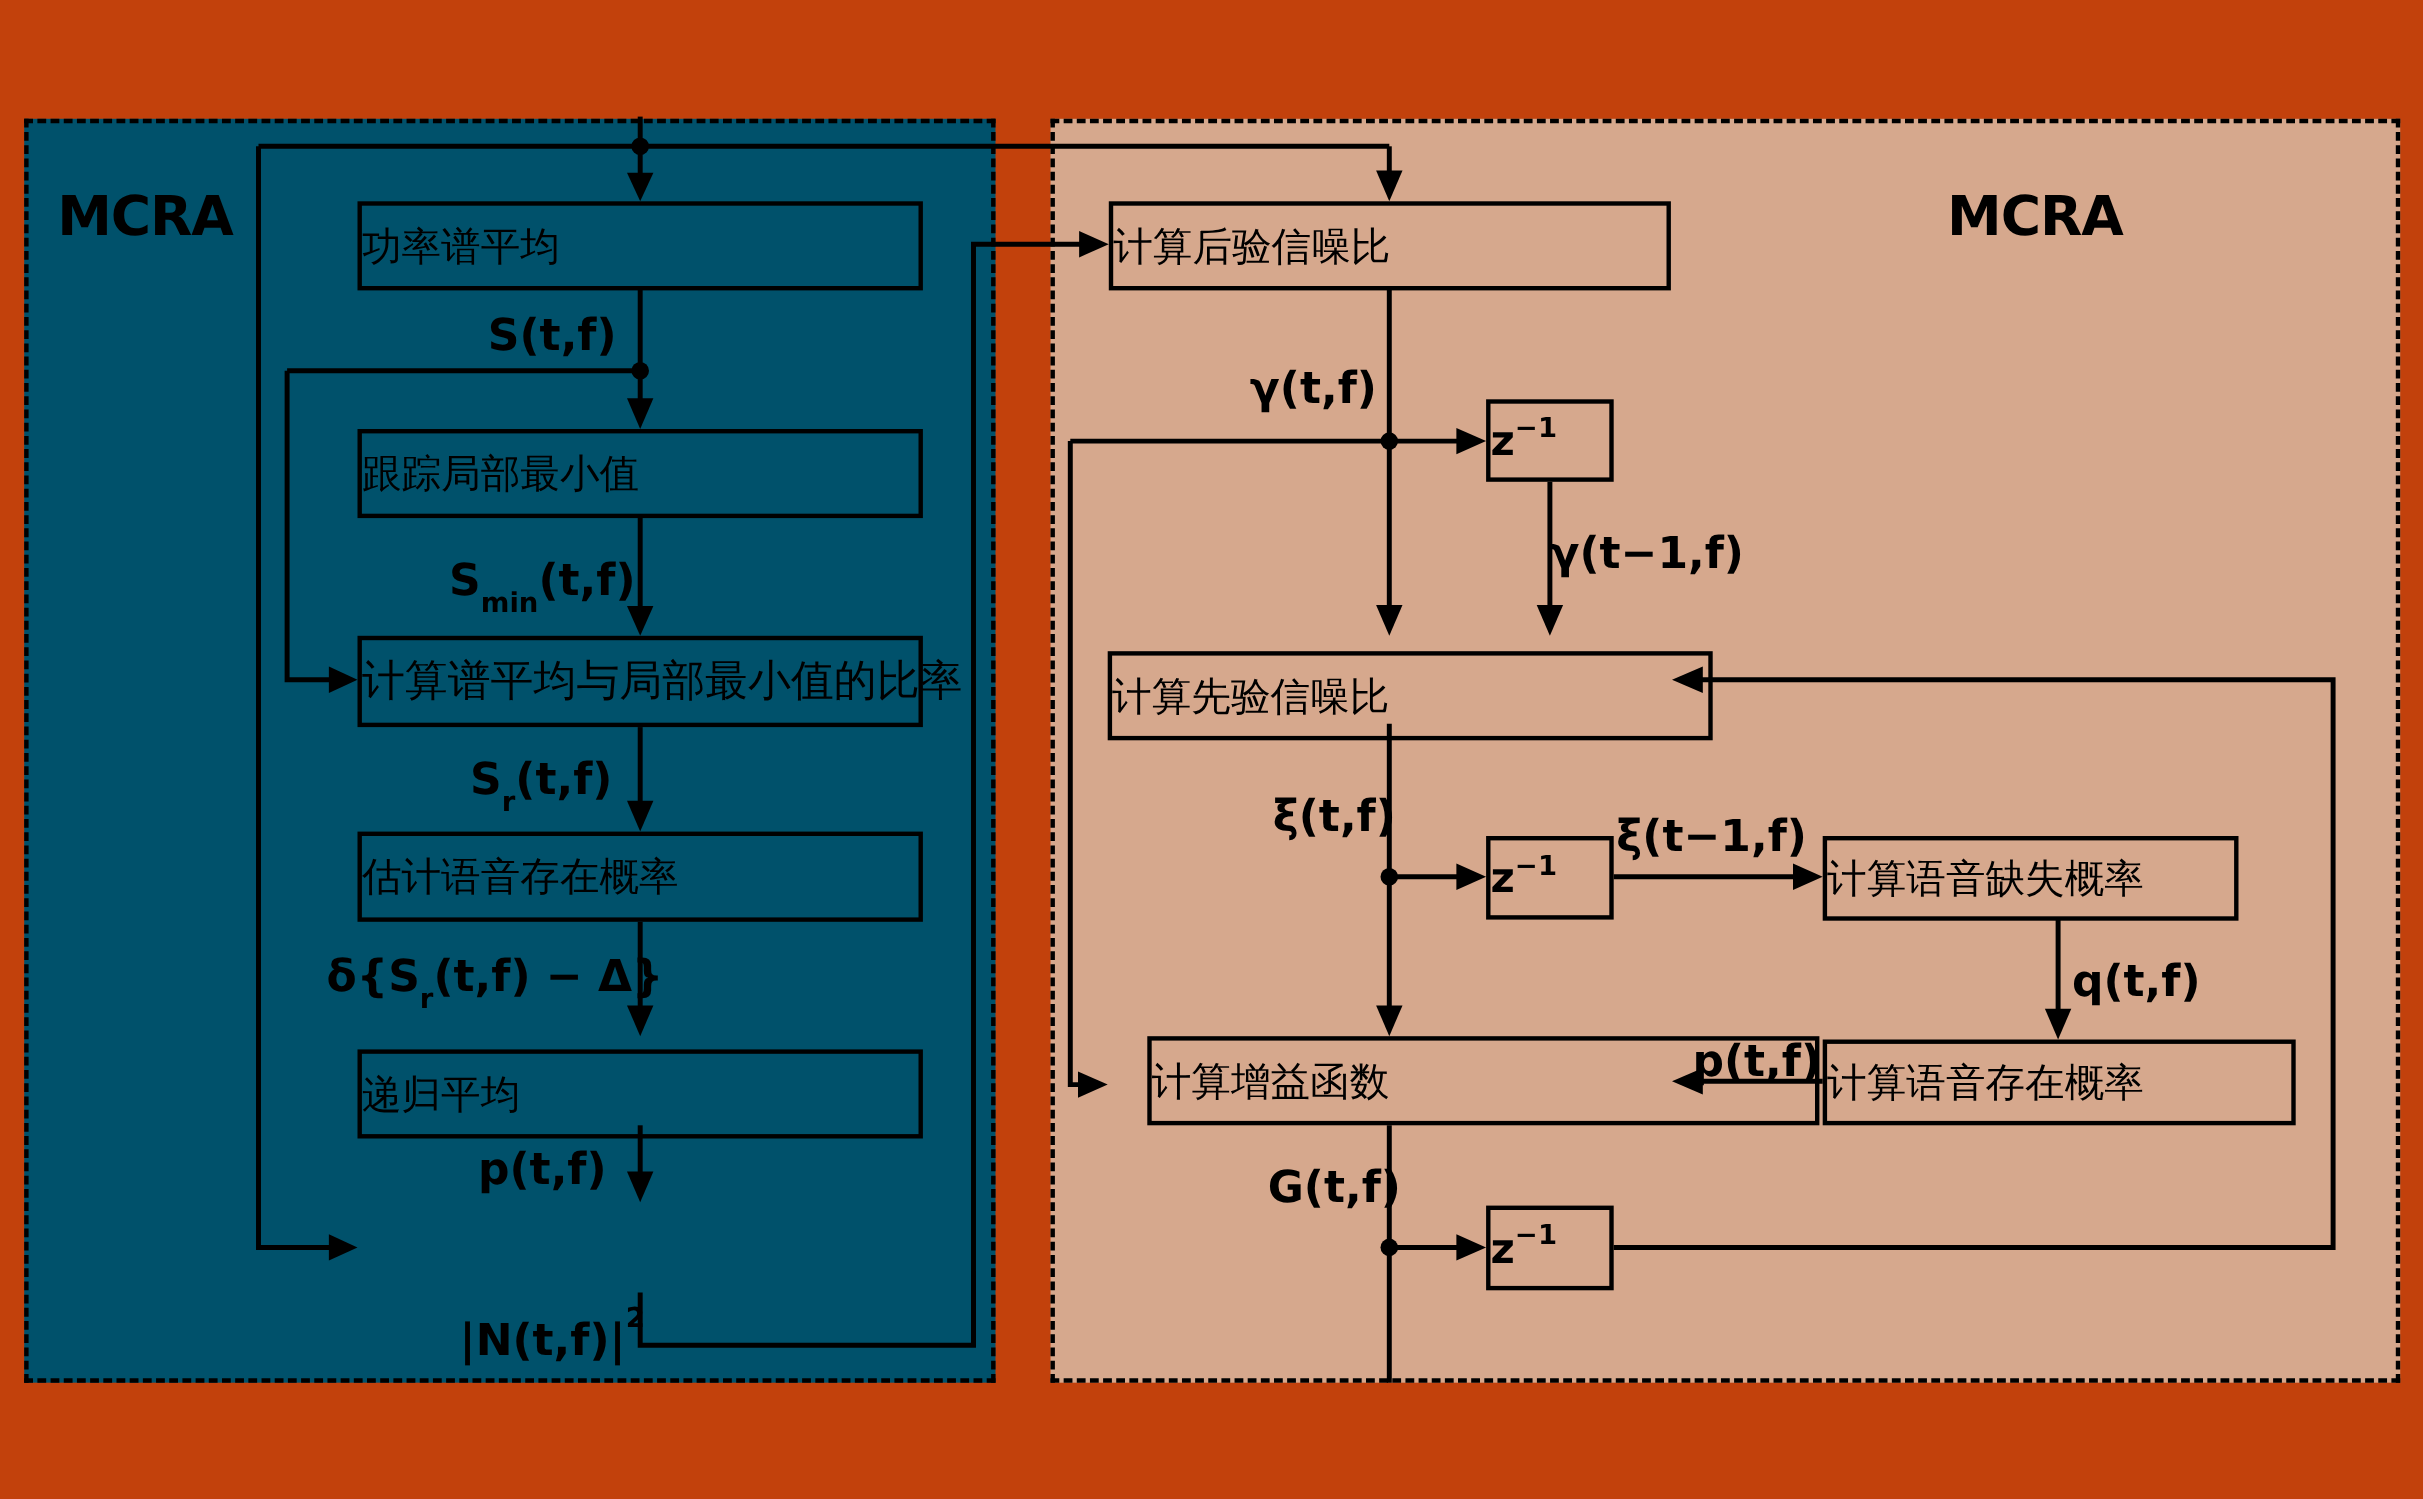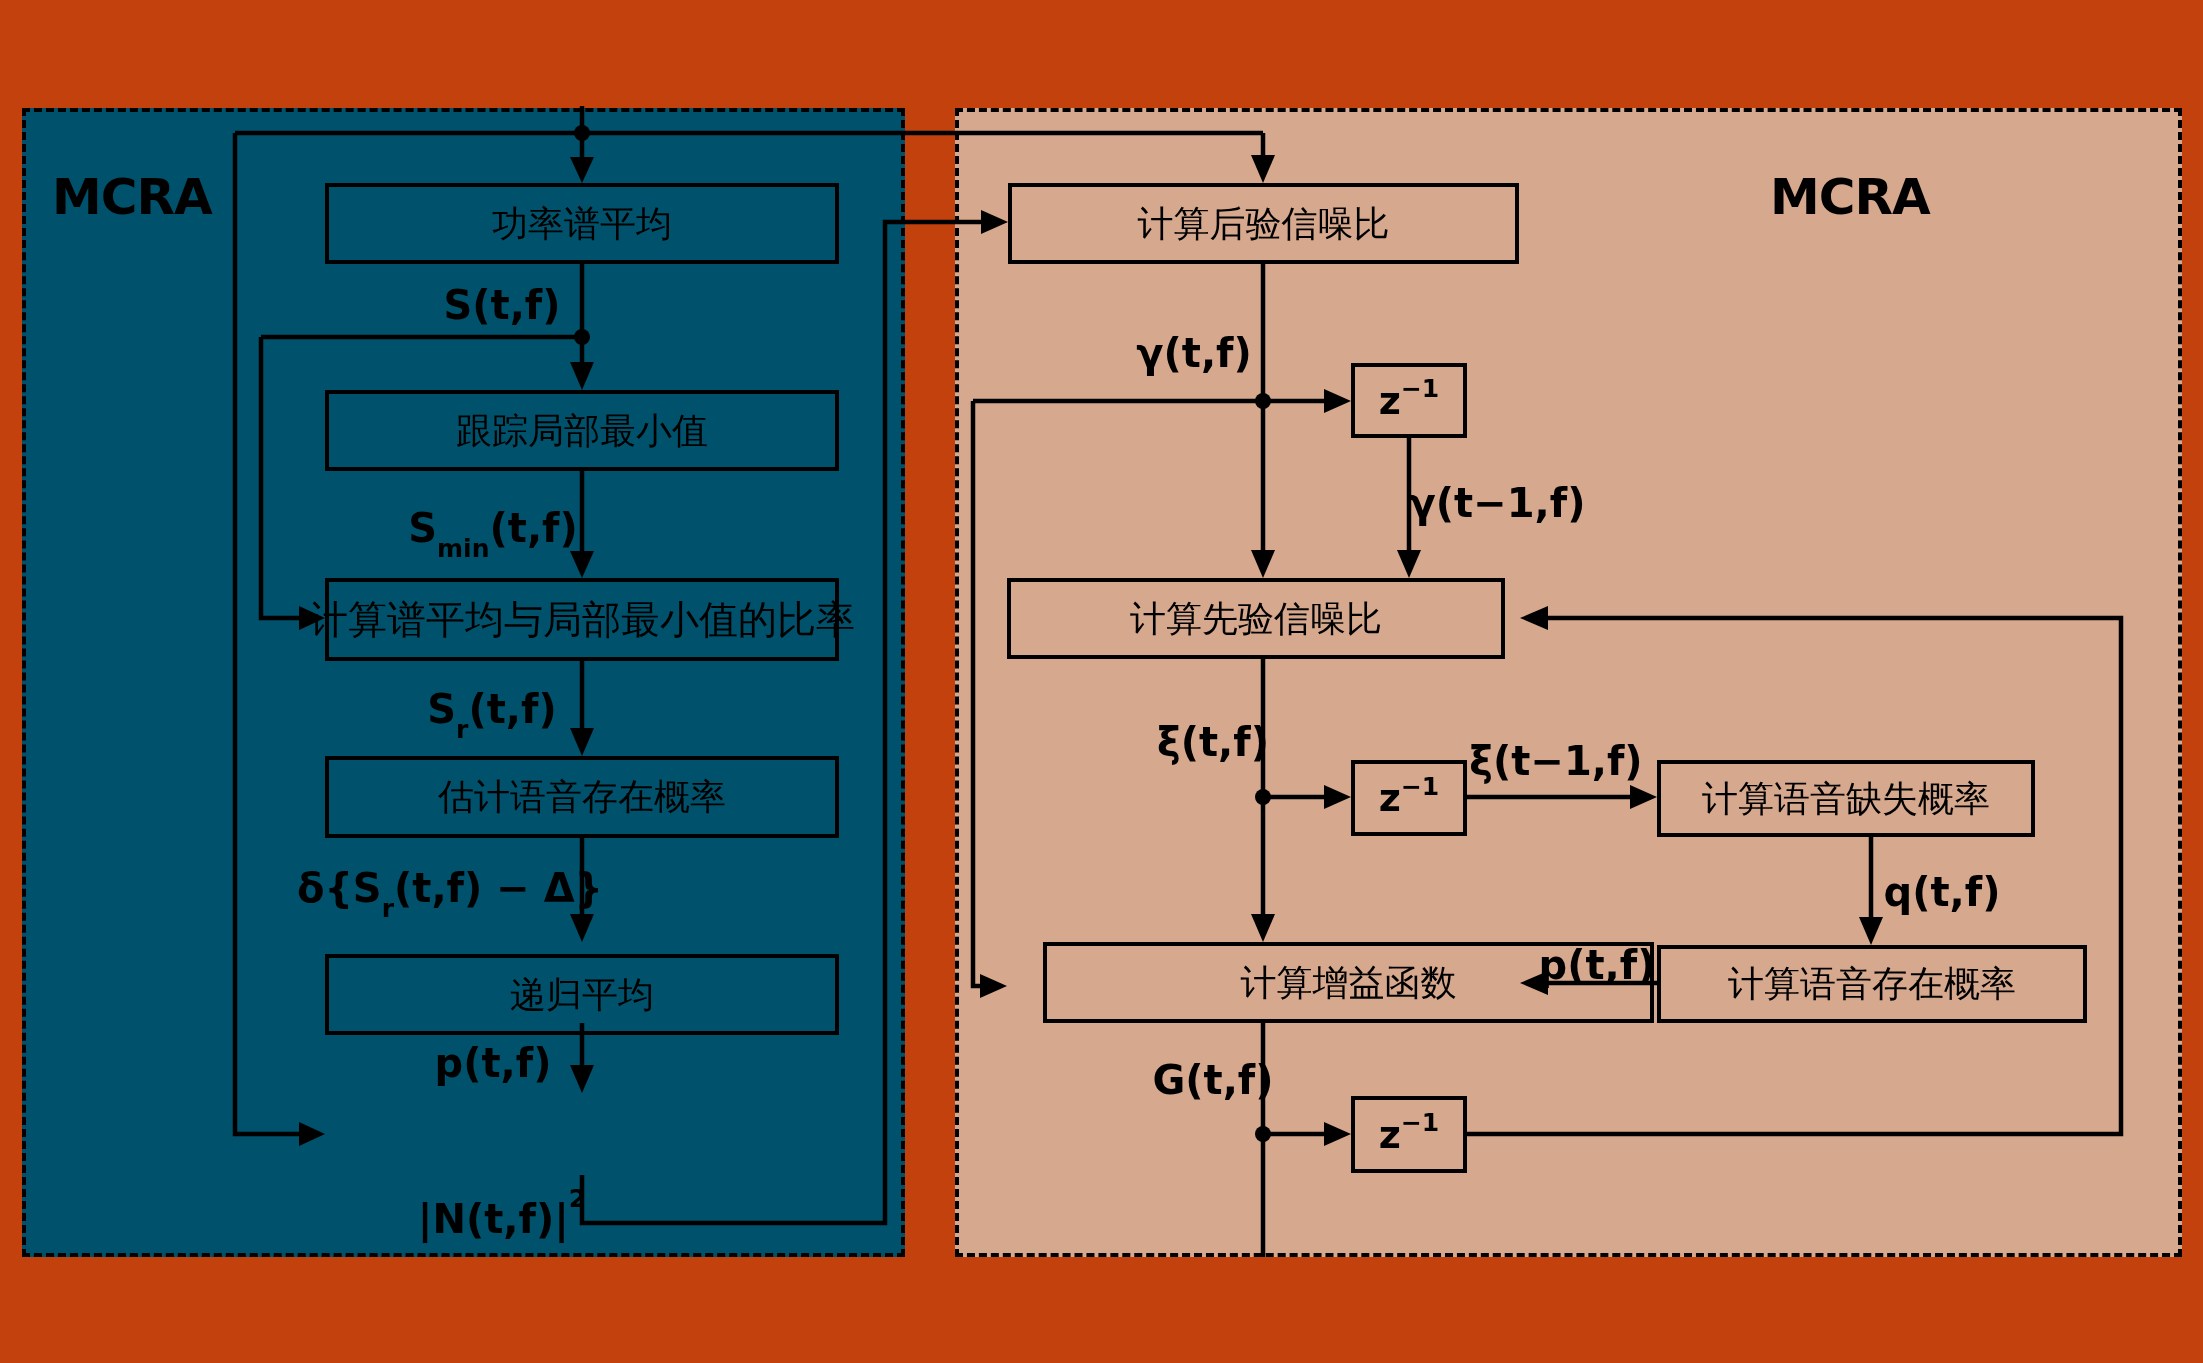--- a/index.html
+++ b/index.html
@@ -4,21 +4,21 @@
 <style>
   html,body{margin:0;padding:0;background:#000;}
   .canvas{position:relative;width:2203px;height:1363px;background:#c2410c;overflow:hidden;}
   .region{position:absolute;box-sizing:border-box;border:4px dashed #000;}
   .region.mcra{left:22px;top:108px;width:883px;height:1149px;background:#00516B;}
   .region.omlsa{left:955px;top:108px;width:1227px;height:1149px;background:#D6A88D;}
   .rtitle{position:absolute;color:#000;font:bold 50px "DejaVu Sans",sans-serif;letter-spacing:-1px;line-height:1;}
   svg.wires{position:absolute;left:0;top:0;width:2203px;height:1363px;pointer-events:none;}
   svg.wires path{fill:none;stroke:#000;stroke-width:4.5;stroke-linejoin:miter;}
   svg.wires polygon,svg.wires circle{fill:#000;stroke:none;}
-  .node{position:absolute;box-sizing:border-box;border:4px solid #000;display:flex;align-items:center;justify-content:center;color:#000;font-family:"Liberation Serif","DejaVu Serif",serif;font-size:36px;white-space:nowrap;line-height:1;}
+  .node{position:absolute;box-sizing:border-box;border:4px solid #000;display:flex;align-items:center;color:#000;font-family:"Liberation Serif","DejaVu Serif",serif;font-size:36px;white-space:nowrap;line-height:1;}
   .node.cn3{font-size:39px;}
   .node.delay{font-family:"DejaVu Sans",sans-serif;font-weight:bold;font-size:38px;}
   .node.delay sup{font-size:25px;line-height:0;position:relative;top:-0.45em;font-weight:bold;}
   .mlabel{position:absolute;transform:translate(-50%,-50%);color:#000;font:bold 40px "DejaVu Sans",sans-serif;white-space:nowrap;line-height:1;}
   .mlabel sub{font-size:25px;line-height:0;position:relative;top:0.25em;}
   .mlabel sup{font-size:25px;line-height:0;position:relative;top:-0.45em;}
 </style>
 </head>
 <body>
 
@@ -116,21 +116,21 @@
   <div class="node" style="left:325px;top:756px;width:514px;height:82px;">
       <span>估计语音存在概率</span>
     </div>
   <div class="node" style="left:325px;top:942px;width:514px;height:81px;margin-top:12px;">
       <span>递归平均</span>
     </div>
 
   <div class="node" style="left:1008px;top:183px;width:511px;height:81px;">
       <span>计算后验信噪比</span>
     </div>
-  <div class="node" style="left:1007px;top:578px;width:498px;height:81px;">
+  <div class="node" style="left:1007px;top:592px;width:550px;height:81px;">
       <span>计算先验信噪比</span>
     </div>
   <div class="node" style="left:1043px;top:942px;width:611px;height:81px;">
       <span>计算增益函数</span>
     </div>
   <div class="node" style="left:1657px;top:760px;width:378px;height:77px;">
       <span>计算语音缺失概率</span>
     </div>
   <div class="node" style="left:1657px;top:945px;width:430px;height:78px;">
       <span>计算语音存在概率</span>

